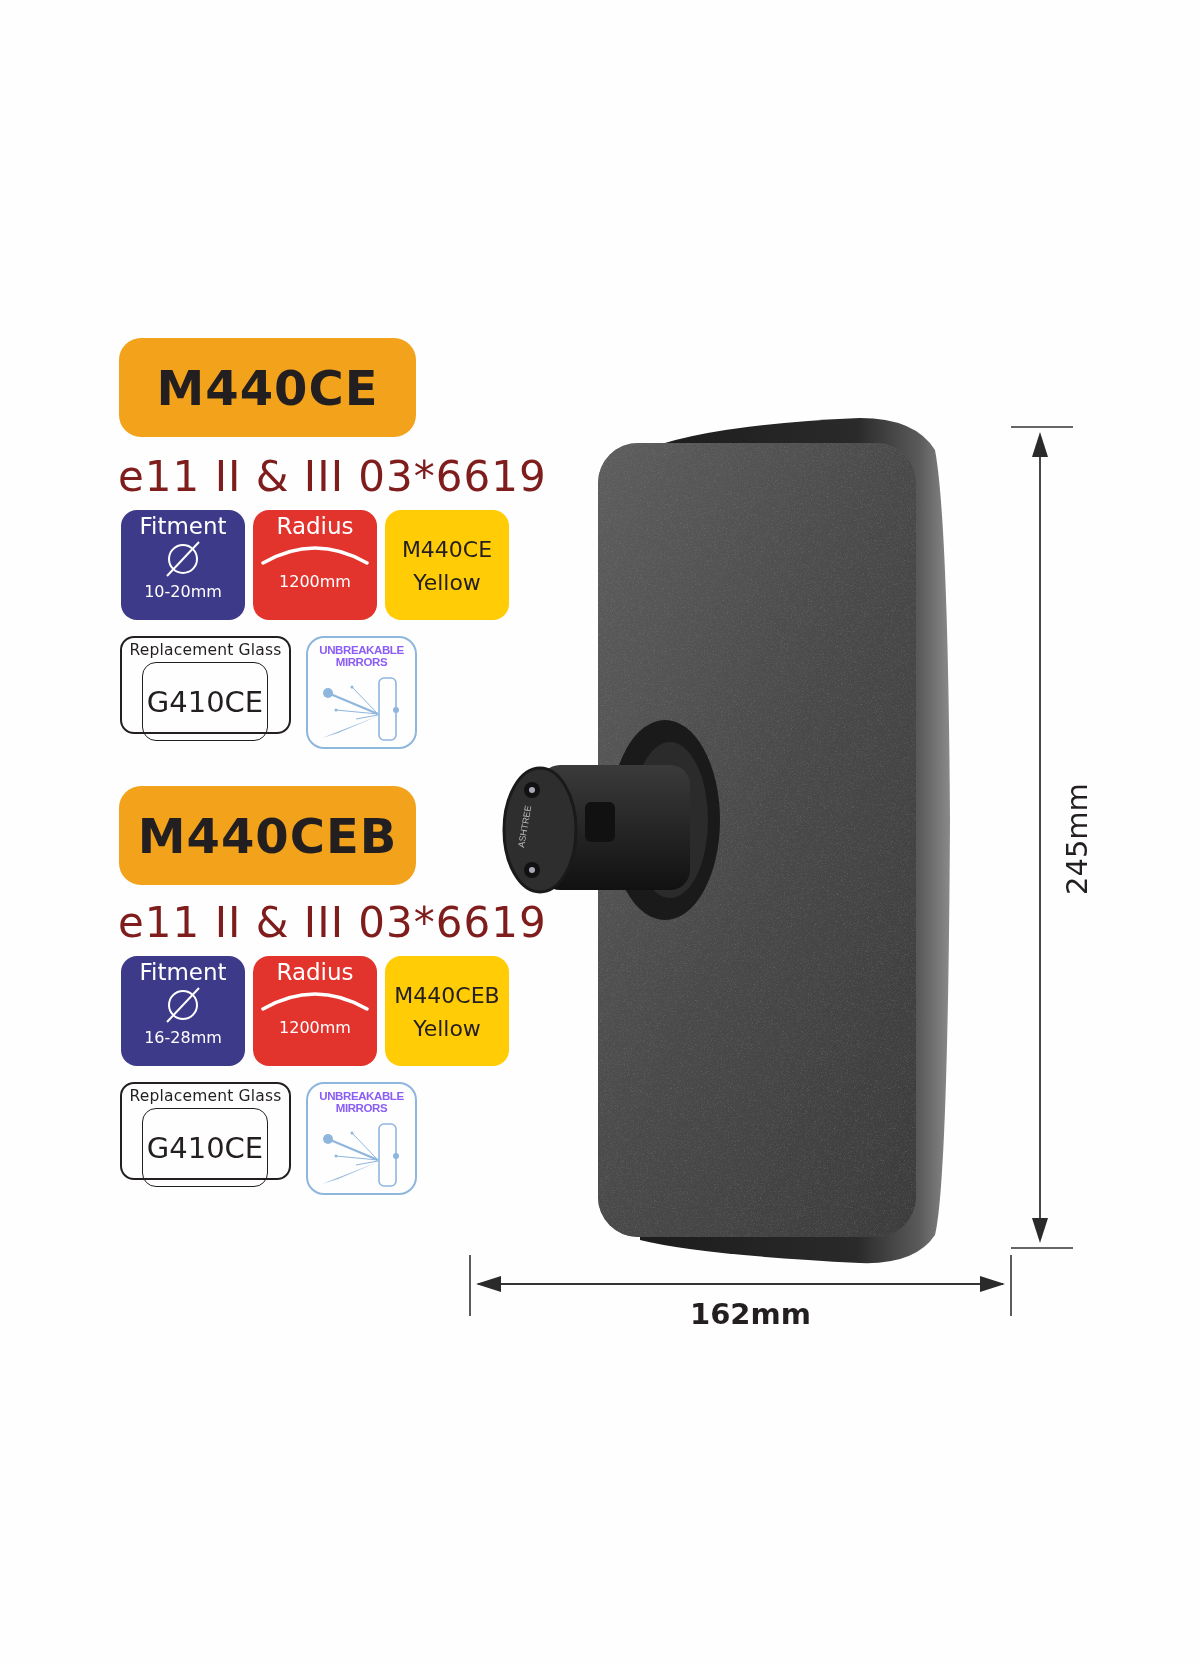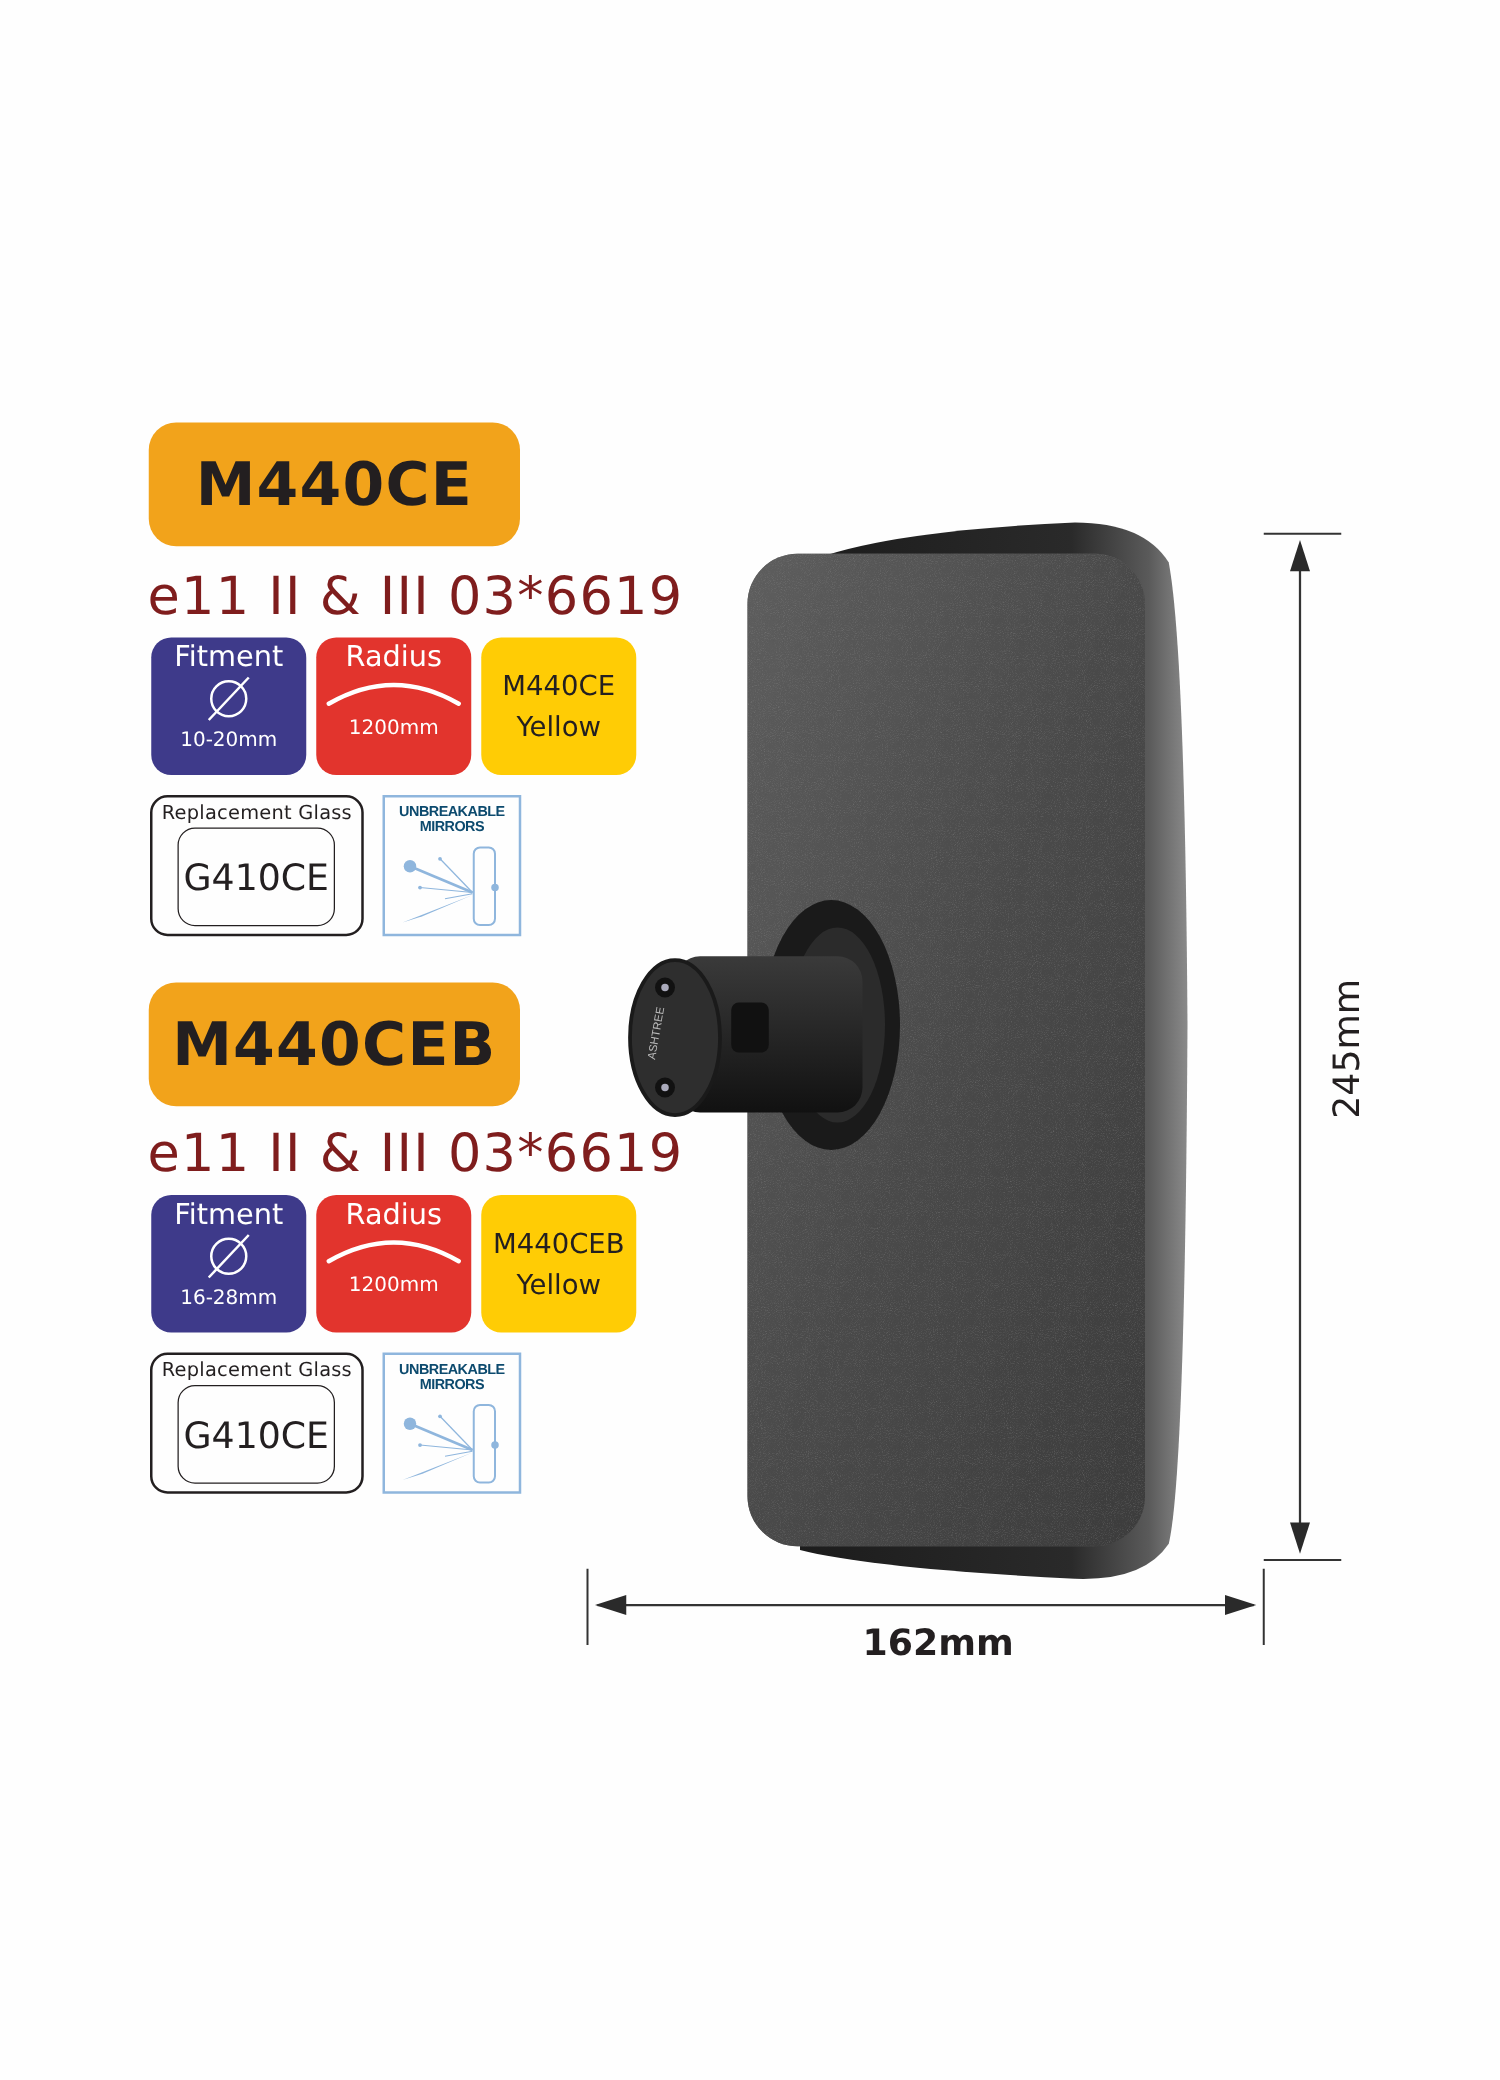--- a/index.html
+++ b/index.html
@@ -10,27 +10,27 @@
                  display:flex; align-items:center; justify-content:center;
                  font-family:"DejaVu Sans", sans-serif; font-weight:bold; font-size:48px; letter-spacing:1px; color:#231f20; }
   .approval { position:absolute; left:118px; font-size:42px; letter-spacing:1px; font-weight:normal; color:#7f1d1d; }
   .tile { position:absolute; width:124px; height:110px; border-radius:16px; color:#fff;
           display:flex; flex-direction:column; align-items:center; 
           box-sizing:border-box; padding:3px 0 2px; overflow:hidden; }
   .tile .t-label { font-size:23px; line-height:26px; }
   .tile .t-value { font-size:16px; line-height:26px; letter-spacing:0px; }
   .tile.color-tile { color:#231f20; justify-content:center; }
   .tile.color-tile span { font-size:22px; line-height:33px; }
-  .glass-box { position:absolute; left:120px; width:171px; height:113px; border:2px solid #231f20;
+  .glass-box { position:absolute; left:120px; width:171px; height:98px; border:2px solid #231f20;
                border-radius:14px; box-sizing:border-box; }
   .glass-box .g-label { position:absolute; top:3px; left:0; right:0; text-align:center; font-size:15.5px; letter-spacing:0.2px; }
   .glass-box .g-inner { position:absolute; left:20px; top:24px; width:124px; height:77px; border:1.6px solid #231f20;
                         border-radius:14px; display:flex; align-items:center; justify-content:center; font-size:29px; }
-  .unbreak { position:absolute; left:306px; width:111px; height:113px; border:2px solid #8fb6dd; border-radius:0;
-             box-sizing:border-box; color:#0c4a6e; }
+  .unbreak { position:absolute; left:306px; width:111px; height:113px; border:2px solid #8fb6dd; border-radius:18px;
+             box-sizing:border-box; color:#8b5cf6; }
   .unbreak .u-text { position:absolute; top:6px; left:0; right:0; text-align:center; font-size:11.5px; line-height:12px;
                      font-family:"Liberation Sans", sans-serif; font-weight:bold; letter-spacing:-0.4px; }
   .unbreak svg { position:absolute; left:0; top:0; }
   .dim-text { position:absolute; font-size:29px; color:#231f20; }
 </style>
 </head>
 <body>
 
 <div>
   <div class="model-badge" style="top:338px;background:#f2a31b;">

